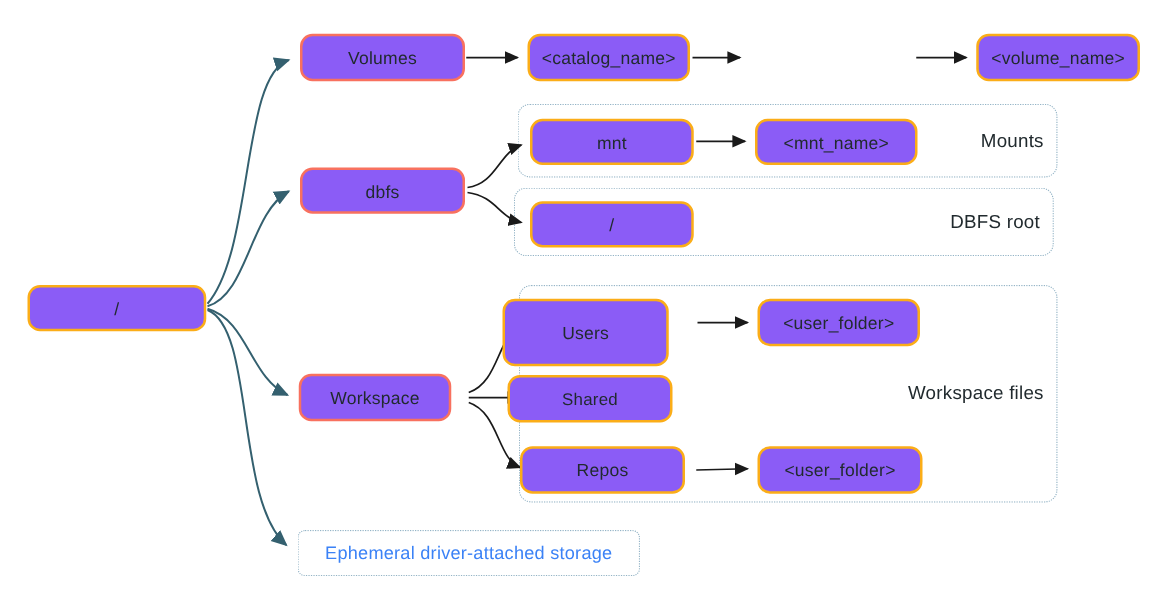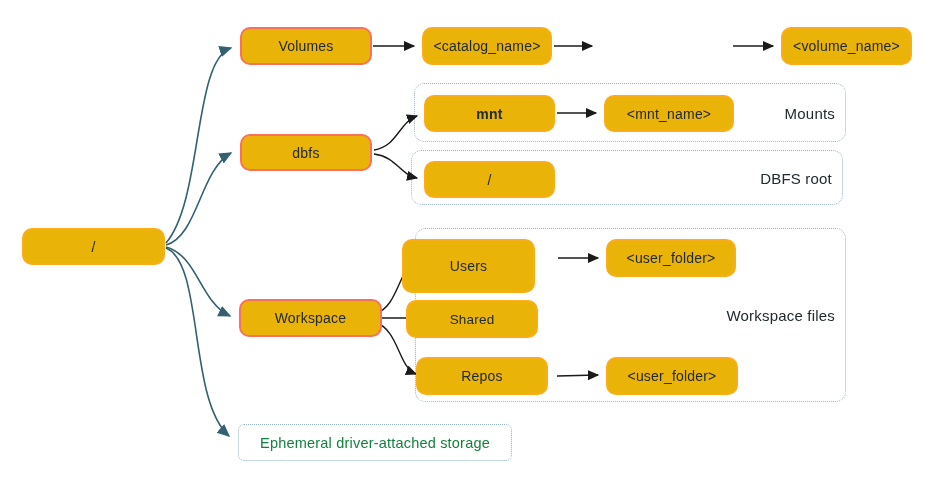--- a/index.html
+++ b/index.html
@@ -5,21 +5,21 @@
   html,body{margin:0;padding:0;background:#ffffff;}
   #canvas{
     position:relative;
     width:932px;height:484px;
     background:#ffffff;
     font-family:"Liberation Sans", sans-serif;
     overflow:hidden;
   }
   .node{
     position:absolute;
-    background:#eab308;
+    background:#8b5cf6;
     border:2.5px solid #fbad18;
     border-radius:10px;
     display:flex;align-items:center;justify-content:center;
     font-size:14px;color:#212a2e;
     box-sizing:border-box;
     letter-spacing:.2px;
   }
   .node.red{border-color:#f8715f;}
   .group{
     position:absolute;
@@ -33,21 +33,21 @@
     transform:translateY(-50%);
     font-size:15px;color:#212a2e;
     white-space:nowrap;
     letter-spacing:.2px;
   }
   .ephemeral{
     position:absolute;
     border:1.5px dotted #94b4c6;
     border-radius:6px;
     display:flex;align-items:center;justify-content:center;
-    font-size:14.5px;color:#15803d;
+    font-size:14.5px;color:#3b82f6;
     box-sizing:border-box;
     background:#ffffff;
     letter-spacing:.2px;
   }
   #arrow-layer{position:absolute;left:0;top:0;pointer-events:none;}
 </style>
 </head>
 <body>
 
 <div id="canvas">
@@ -98,27 +98,27 @@
 
   <div class="node red" style="left:240px;top:27px;width:132px;height:38px;">Volumes</div>
 
   <div class="node" style="left:422px;top:27px;width:130px;height:38px;">&lt;catalog_name&gt;</div>
 
 
   <div class="node" style="left:781px;top:27px;width:131px;height:38px;">&lt;volume_name&gt;</div>
 
   <div class="node red" style="left:240px;top:134px;width:132px;height:37px;">dbfs</div>
 
-  <div class="node" style="left:424px;top:95px;width:131px;height:37px;font-weight:bold;">mnt</div>
+  <div class="node" style="left:424px;top:95px;width:131px;height:37px;">mnt</div>
 
   <div class="node" style="left:604px;top:95px;width:130px;height:37px;">&lt;mnt_name&gt;</div>
 
   <div class="node" style="left:424px;top:161px;width:131px;height:37px;">/</div>
 
-  <div class="node red" style="left:239px;top:299px;width:143px;height:38px;">Workspace</div>
+  <div class="node red" style="left:239px;top:299px;width:122px;height:38px;">Workspace</div>
 
   <div class="node" style="left:402px;top:239px;width:133px;height:54px;">Users</div>
 
   <div class="node" style="left:606px;top:239px;width:130px;height:38px;">&lt;user_folder&gt;</div>
 
   <div class="node" style="left:406px;top:300px;width:132px;height:38px;font-size:13.5px;">Shared</div>
 
   <div class="node" style="left:416px;top:357px;width:132px;height:38px;">Repos</div>
 
   <div class="node" style="left:606px;top:357px;width:132px;height:38px;">&lt;user_folder&gt;</div>

